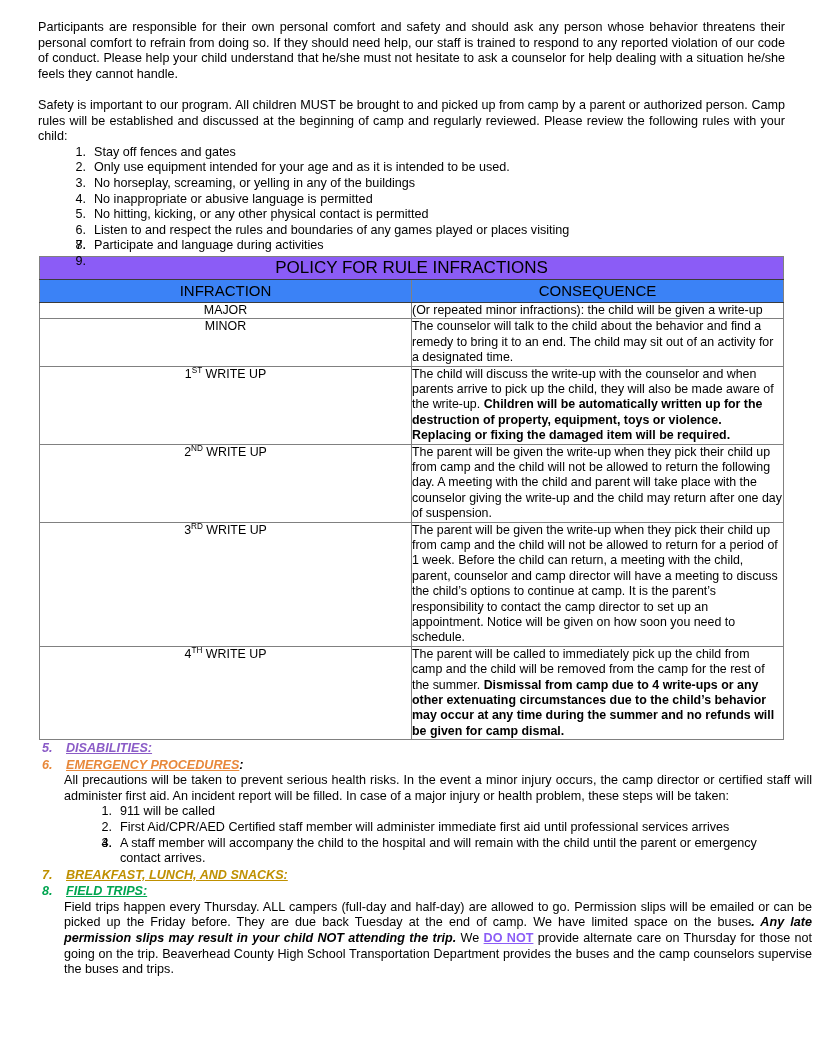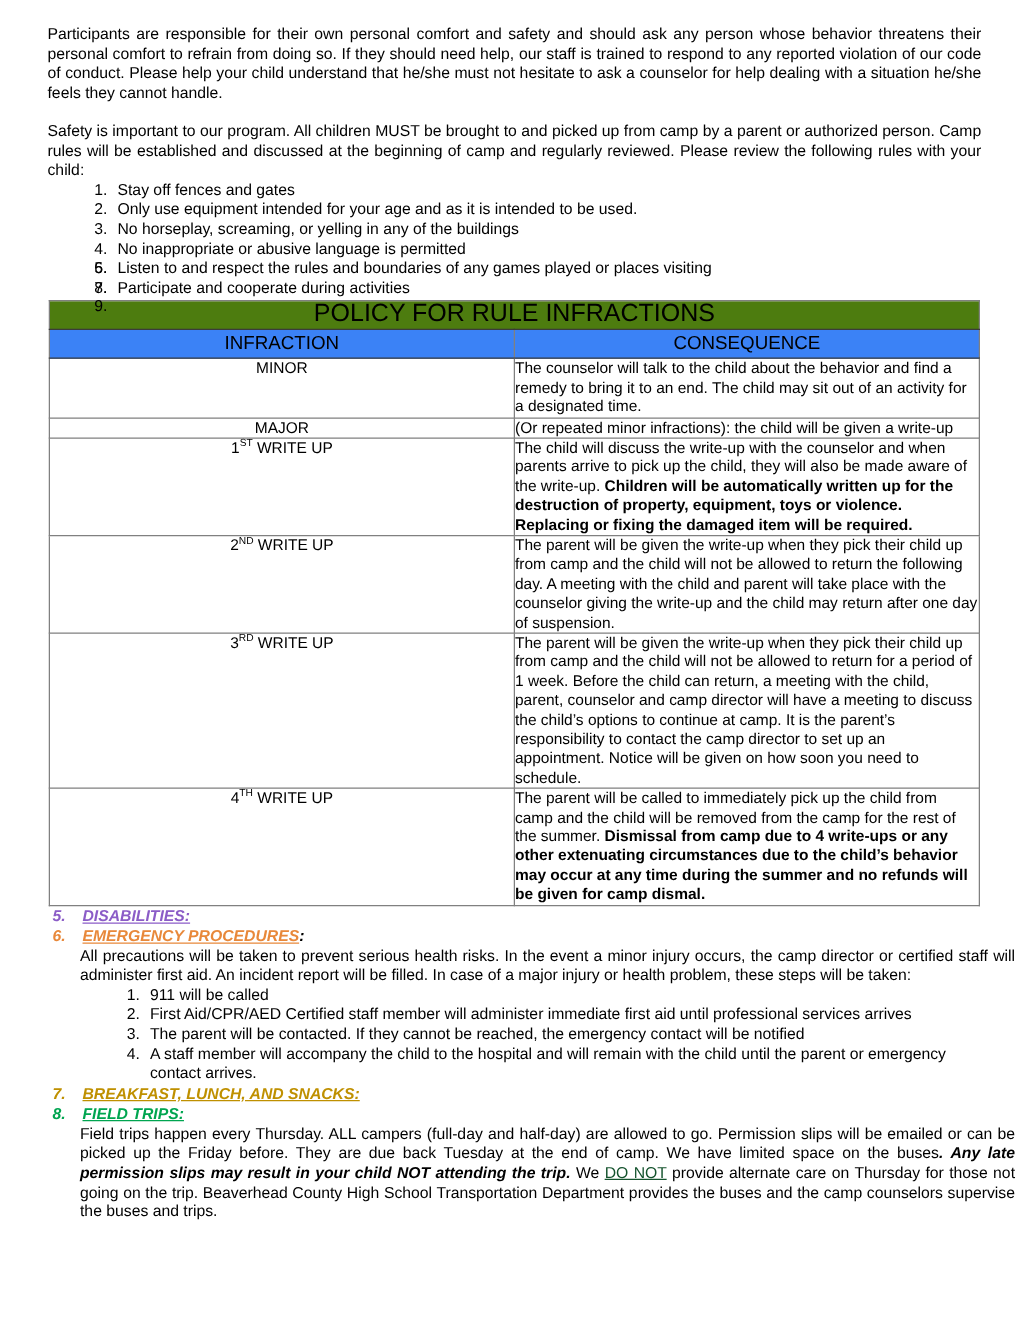--- a/index.html
+++ b/index.html
@@ -63,23 +63,23 @@
     margin-left: 1px;
     table-layout: fixed;
     border: 1.6px solid #1a1a1a;
   }
   table.policy td, table.policy th {
     border: 1.2px solid #808080;
     vertical-align: top;
     padding: 0;
   }
   tr.title-row td {
-    background: #4d7c0f;
+    background: #8b5cf6;
     text-align: center;
-    font-size: 20px;
+    font-size: 17px;
     line-height: 19px;
     padding: 1px 0 2px 0;
     border-bottom: 1.4px solid #3b3b3b;
     font-weight: normal;
   }
   tr.head-row td {
     background: #3b82f6;
     text-align: center;
     font-size: 15px;
     line-height: 19px;
@@ -152,65 +152,65 @@
     box-sizing: border-box;
   }
   ol.sublist li .num {
     position: absolute;
     left: 26px;
     width: 22px;
     text-align: right;
   }
   .bi { font-weight: bold; font-style: italic; }
   .red-bu {
-    color: #14532d;
-    font-weight: normal;
+    color: #8b5cf6;
+    font-weight: bold;
     text-decoration: underline;
   }
 </style>
 </head>
 <body>
 
 <div class="page">
   <div class="content">
 
     <p class="para">Participants are responsible for their own personal comfort and safety and should ask any person whose behavior threatens their personal comfort to refrain from doing so.  If they should need help, our staff is trained to respond to any reported violation of our code of conduct. Please help your child understand that he/she must not hesitate to ask a counselor for help dealing with a situation he/she feels they cannot handle.</p>
     <div class="spacer"></div>
     <p class="para">Safety is important to our program. All children MUST be brought to and picked up from camp by a parent or authorized person.  Camp rules will be established and discussed at the beginning of camp and regularly reviewed.  Please review the following rules with your child:</p>
 
     <ol class="rules">
       <li><span class="num">1.</span><span>Stay off fences and gates</span></li>
       <li><span class="num">2.</span><span>Only use equipment intended for your age and as it is intended to be used.</span></li>
       <li><span class="num">3.</span><span>No horseplay, screaming, or yelling in any of the buildings</span></li>
       <li><span class="num">4.</span><span>No inappropriate or abusive language is permitted</span></li>
-      <li><span class="num">5.</span></li>
+      <li><span class="num">5.</span><span>No hitting, kicking, or any other physical contact is permitted</span></li>
       <li><span class="num">6.</span><span>Listen to and respect the rules and boundaries of any games played or places visiting</span></li>
       <li><span class="num">7.</span></li>
-      <li><span class="num">8.</span><span>Participate and cooperate during activities</span></li>
+      <li><span class="num">8.</span><span>Participate and language during activities</span></li>
       <li><span class="num">9.</span></li>
     </ol>
 
     <table class="policy">
       <tbody>
           <tr class="title-row">
         <td colspan="2">POLICY FOR RULE INFRACTIONS</td>
       </tr>
       <tr class="head-row">
         <td class="col-infr">INFRACTION</td>
         <td>CONSEQUENCE</td>
       </tr>
 
       <tr>
+        <td class="col-infr"><span>MAJOR</span></td>
+        <td class="col-cons"><span>(Or repeated minor infractions): the child will be given a write-up</span></td>
+      </tr>
+
+      <tr>
         <td class="col-infr"><span>MINOR</span></td>
         <td class="col-cons"><span>The counselor will talk to the child about the behavior and find a remedy to bring it to an end.  The child may sit out of an activity for a designated time.</span></td>
-      </tr>
-
-      <tr>
-        <td class="col-infr"><span>MAJOR</span></td>
-        <td class="col-cons"><span>(Or repeated minor infractions): the child will be given a write-up</span></td>
       </tr>
 
       <tr>
         <td class="col-infr"><span>1</span><sup>ST</sup><span> WRITE UP</span></td>
         <td class="col-cons"><span>The child will discuss the write-up with the counselor and when parents arrive to pick up the child, they will also be made aware of the write-up.</span> <b>Children will be automatically written up for the destruction of property, equipment, toys or violence.  Replacing or fixing the damaged item will be required.</b></td>
       </tr>
 
       <tr>
         <td class="col-infr"><span>2</span><sup>ND</sup><span> WRITE UP</span></td>
         <td class="col-cons"><span>The parent will be given the write-up when they pick their child up from camp and the child will not be allowed to return the following day. A meeting with the child and parent will take place with the counselor giving the write-up and the child may return after one day of suspension.</span></td>
@@ -235,21 +235,21 @@
     </div>
 
     <div class="section">
       <div class="sec-head" style="color:#E8883A">
         <span class="snum">6.</span><span class="stitle">EMERGENCY PROCEDURES</span><span style="color:#000000;text-decoration:none">:</span>
       </div>
       <div class="sec-body">All precautions will be taken to prevent serious health risks. In the event a minor injury occurs, the camp director or certified staff will administer first aid.  An incident report will be filled. In case of a major injury or health problem, these steps will be taken:</div>
       <ol class="sublist">
         <li><span class="num">1.</span><span>911 will be called</span></li>
         <li><span class="num">2.</span><span>First Aid/CPR/AED Certified staff member will administer immediate first aid until professional services arrives</span></li>
-        <li><span class="num">3.</span><span>The parent will be contacted.  If they cannot be reached, the emergency contact will be notified</span></li>
+        <li><span class="num">3.</span></li>
         <li><span class="num">4.</span><span>A staff member will accompany the child to the hospital and will remain with the child until the parent or emergency contact arrives.</span></li>
       </ol>
     </div>
 
     <div class="section">
       <div class="sec-head" style="color:#BF9000">
         <span class="snum">7.</span><span class="stitle">BREAKFAST, LUNCH, AND SNACKS:</span>
       </div>
     </div>
 

